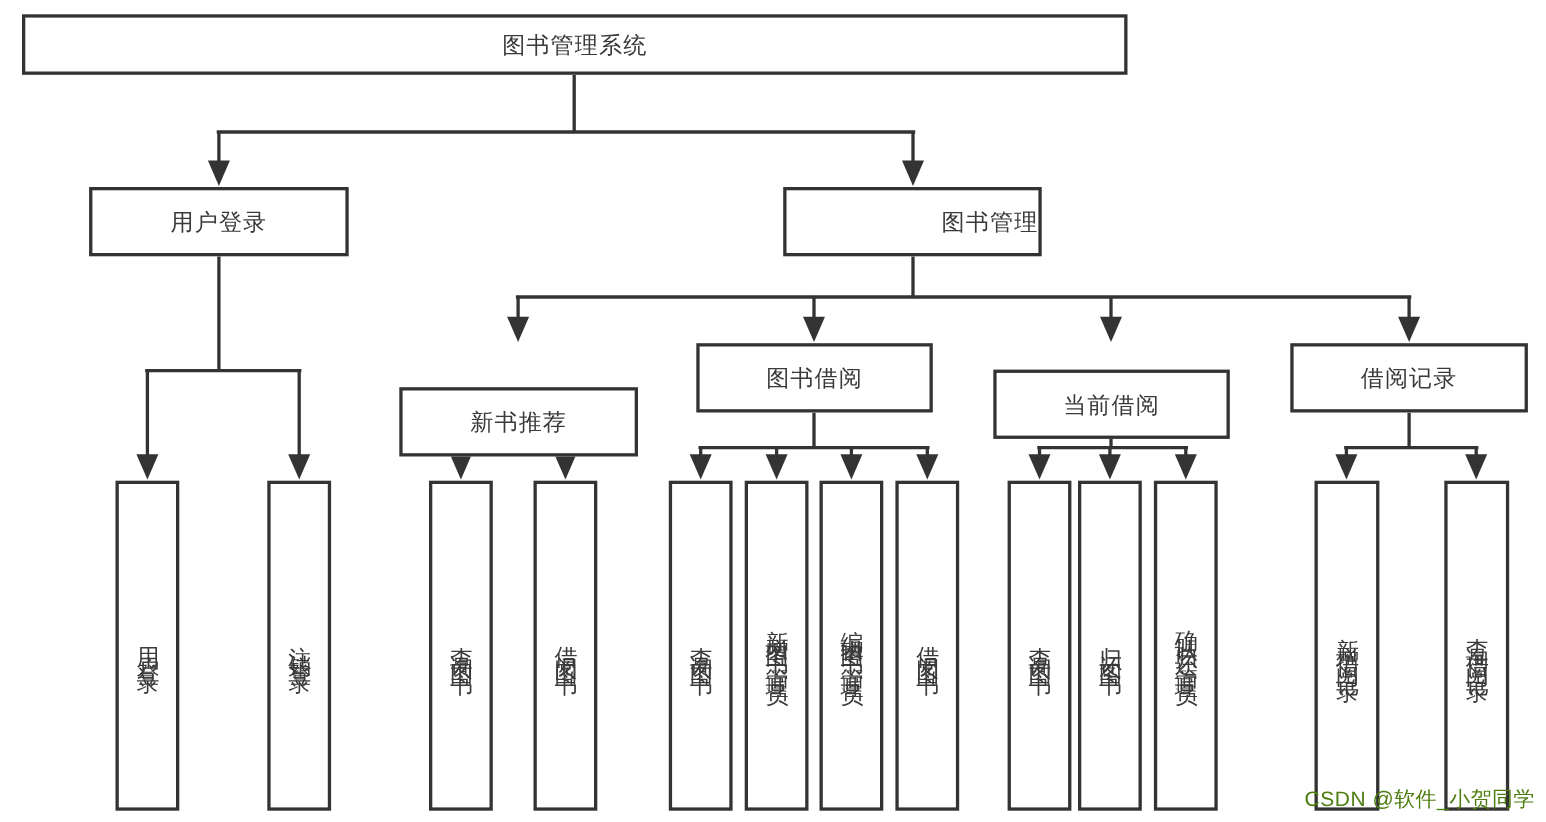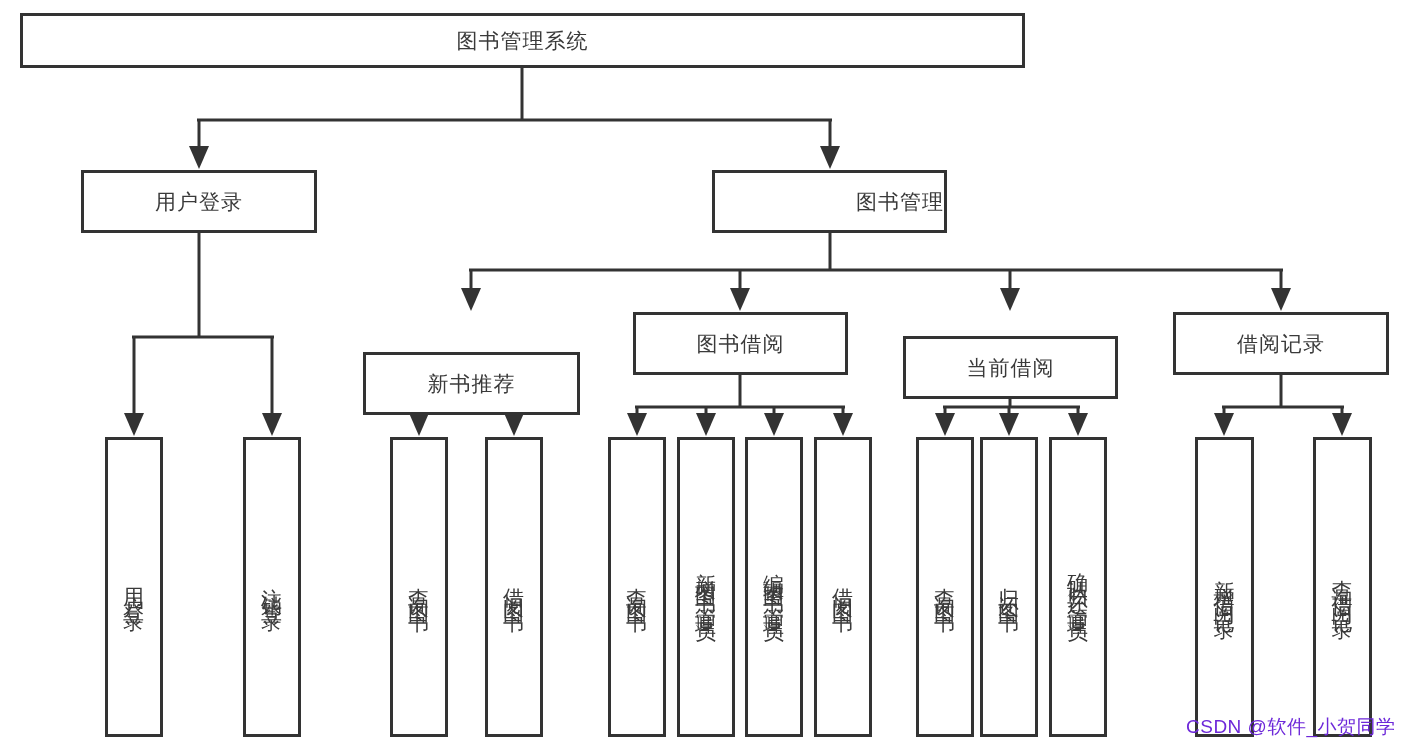--- a/index.html
+++ b/index.html
@@ -14,21 +14,21 @@
     z-index:2;
   }
   .node.h span{font-size:21px;letter-spacing:1px;white-space:nowrap;}
   .node.v span{
     writing-mode:vertical-rl;text-orientation:mixed;
     font-size:21px;letter-spacing:8px;line-height:1;white-space:nowrap;
   }
   .node.v.long span{letter-spacing:7px;}
   .watermark{
     position:absolute;left:1186px;top:714px;z-index:5;
-    font-size:19px;color:#6d28d9;letter-spacing:0.5px;white-space:nowrap;
+    font-size:19px;color:#4d7c0f;letter-spacing:0.5px;white-space:nowrap;
   }
 </style>
 </head>
 <body>
 
 <div class="canvas">
 
   <svg class="wires" width="1405" height="747" stroke="#333333" stroke-width="3" fill="#333333">
 
     <g>

